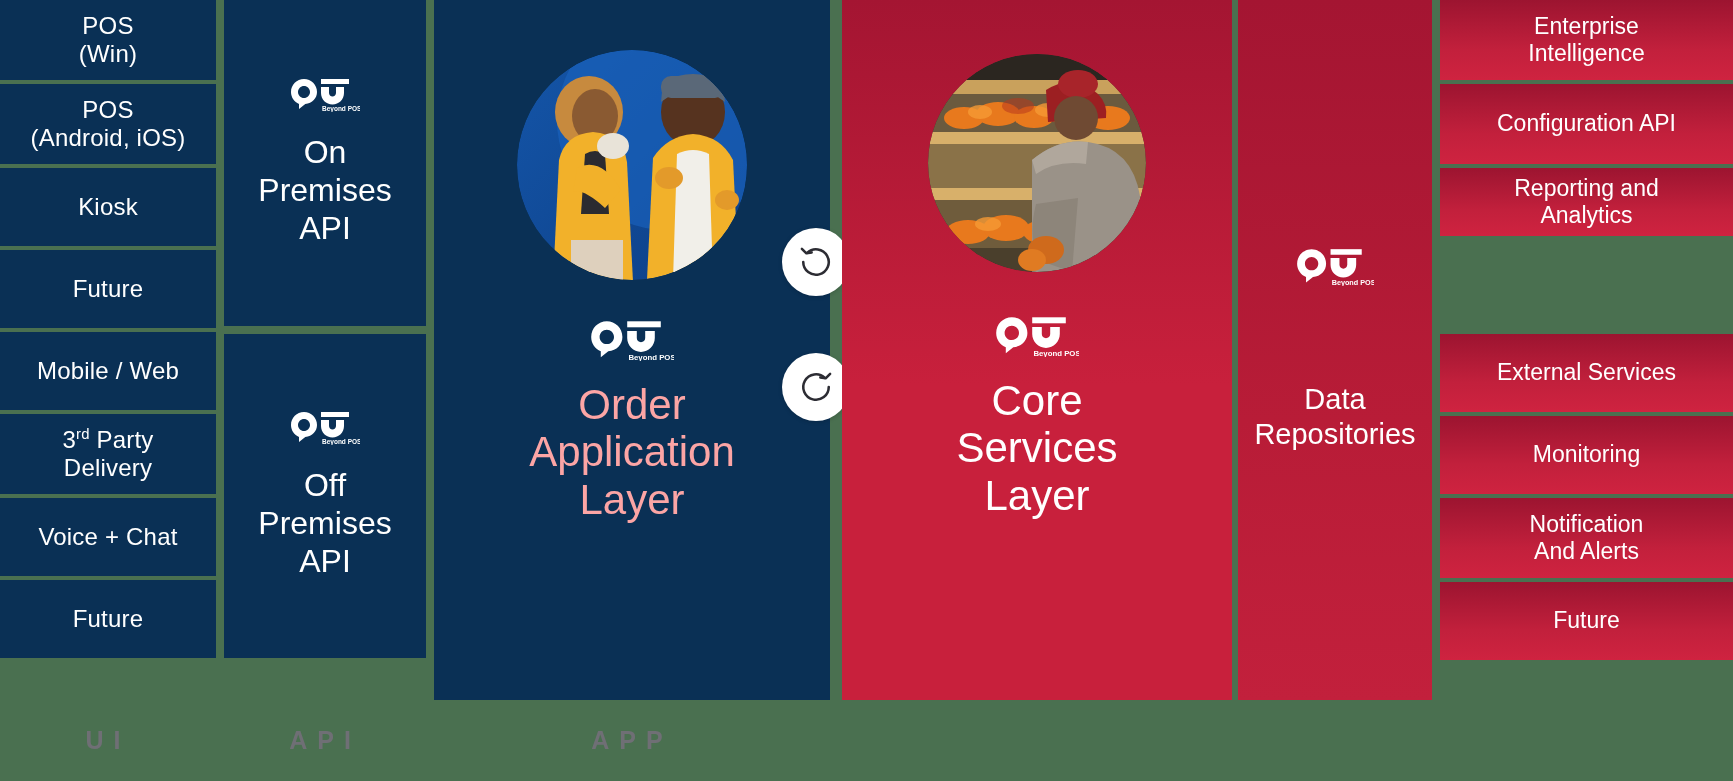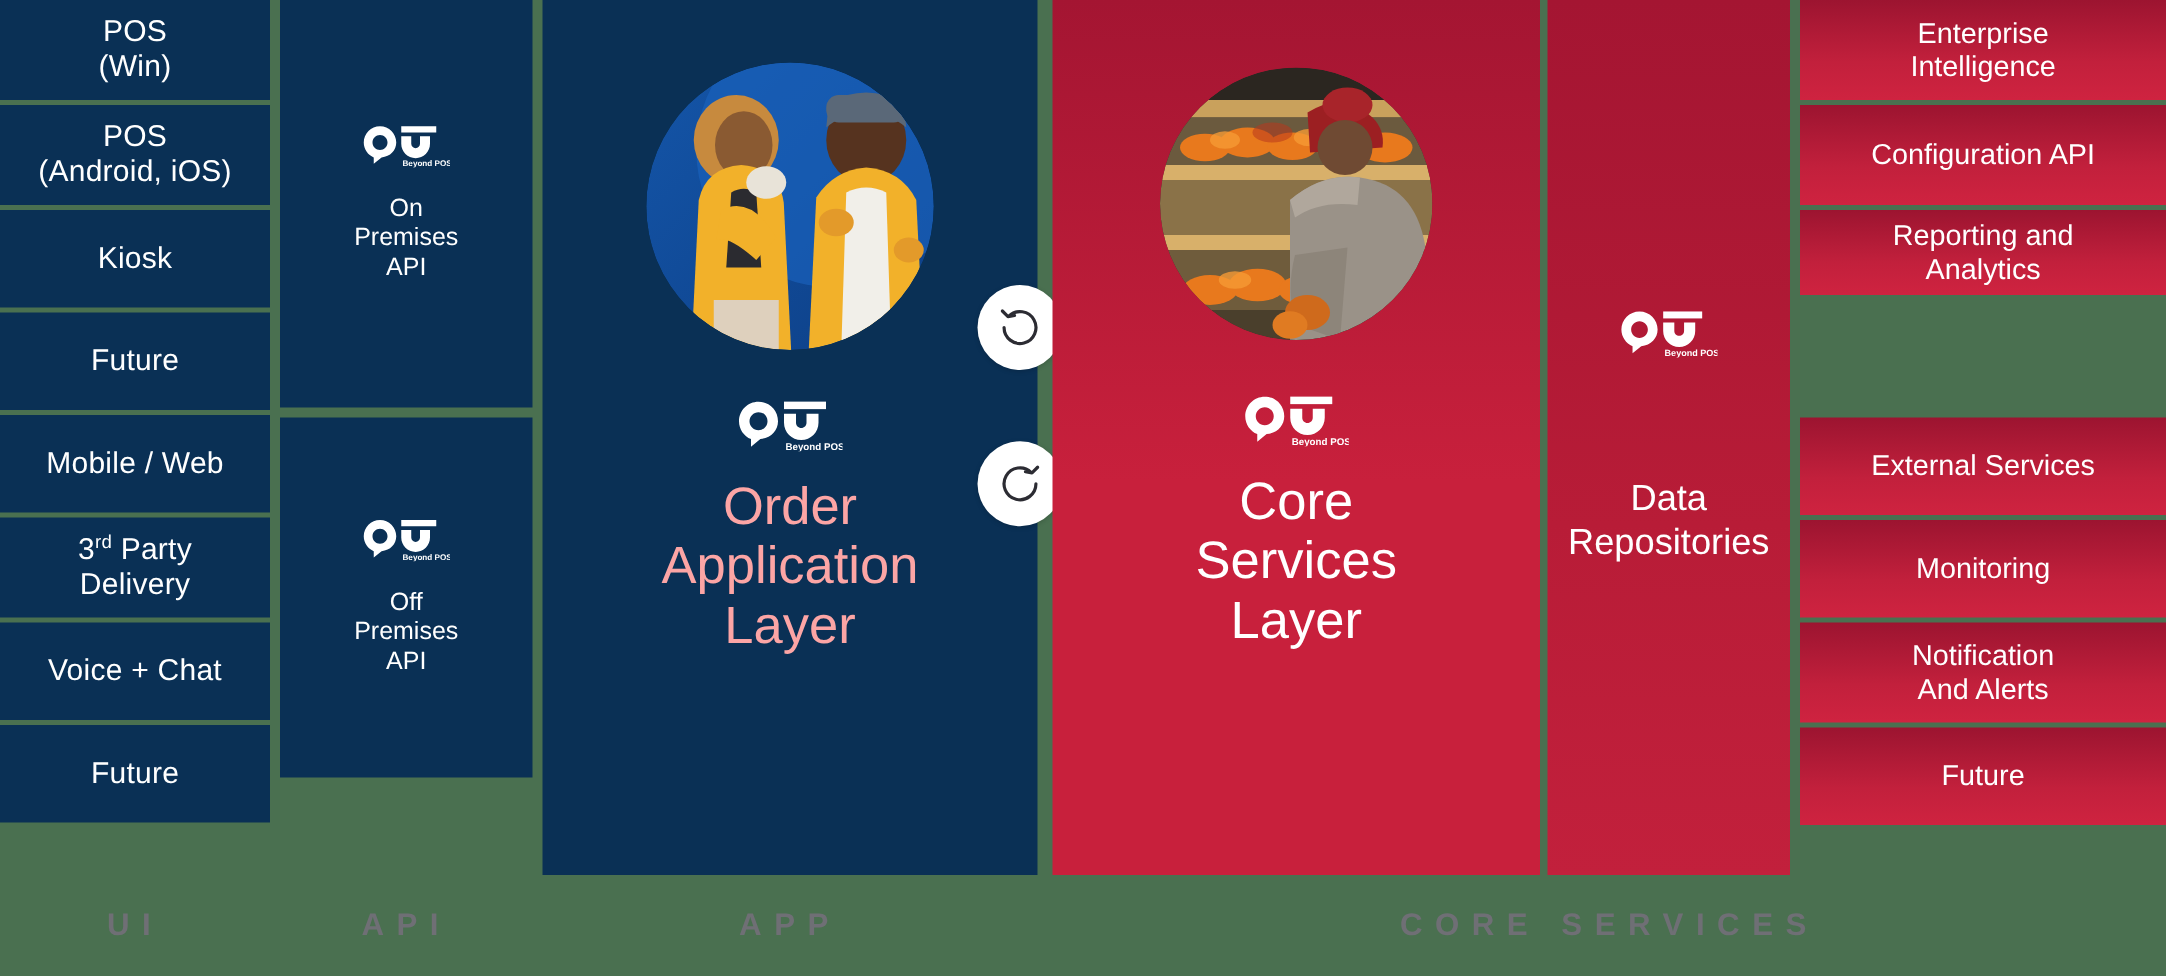--- a/index.html
+++ b/index.html
@@ -49,21 +49,21 @@
     width: 202px;
     background: #0a3055;
     color: #fff;
     display: flex;
     flex-direction: column;
     align-items: center;
     justify-content: center;
     text-align: center;
   }
   .api-card .cap {
-    font-size: 20px;
+    font-size: 32px;
     line-height: 1.18;
     font-weight: 400;
     margin-top: 22px;
   }
 
   
   .app-col {
     left: 434px;
     width: 396px;
     height: 700px;
@@ -220,21 +220,21 @@
         <path fill="#ffffff" d="M62 18v12c0 12.7 10.3 23 23 23s23-10.3 23-23V18H92v12c0 3.9-3.1 7-7 7s-7-3.1-7-7V18H62z"></path>
         <text x="64" y="66" font-family="Liberation Sans, sans-serif" font-size="13" font-weight="600" fill="#ffffff">Beyond POS</text>
       </svg>
       <div class="cap">
         <div>On</div>
         <div>Premises</div>
         <div>API</div>
       </div>
     </div>
 
-    <div class="api-card" style="top:334px;height:288px;text-align:center;">
+    <div class="api-card" style="top:334px;height:324px;text-align:center;">
       <svg class="qulogo" width="70" height="34" viewBox="0 0 140 68" aria-hidden="true">
         <path fill="#ffffff" d="M28 2C13.6 2 2 13.6 2 28c0 10.8 6.6 20 16 23.9V62l12.5-10.2C44.6 50.7 54 40.4 54 28 54 13.6 42.4 2 28 2zm0 38c-6.6 0-12-5.4-12-12s5.4-12 12-12 12 5.4 12 12-5.4 12-12 12z"></path>
         <rect fill="#ffffff" x="62" y="2" width="56" height="10"></rect>
         <path fill="#ffffff" d="M62 18v12c0 12.7 10.3 23 23 23s23-10.3 23-23V18H92v12c0 3.9-3.1 7-7 7s-7-3.1-7-7V18H62z"></path>
         <text x="64" y="66" font-family="Liberation Sans, sans-serif" font-size="13" font-weight="600" fill="#ffffff">Beyond POS</text>
       </svg>
       <div class="cap">
         <div>Off</div>
         <div>Premises</div>
         <div>API</div>
@@ -414,15 +414,14 @@
       </div>
     </div>
     <div class="svc-chip" style="top:582px;height:78px;">
       <span>Future</span>
     </div>
   </div>
 
   <div class="foot" style="left:0;width:216px;">UI</div>
   <div class="foot" style="left:224px;width:202px;">API</div>
   <div class="foot" style="left:434px;width:396px;">APP</div>
-  <div class="foot" style="left:842px;width:891px;">CORE SERVICES</div>
 
 </div>
 
 </body></html>

